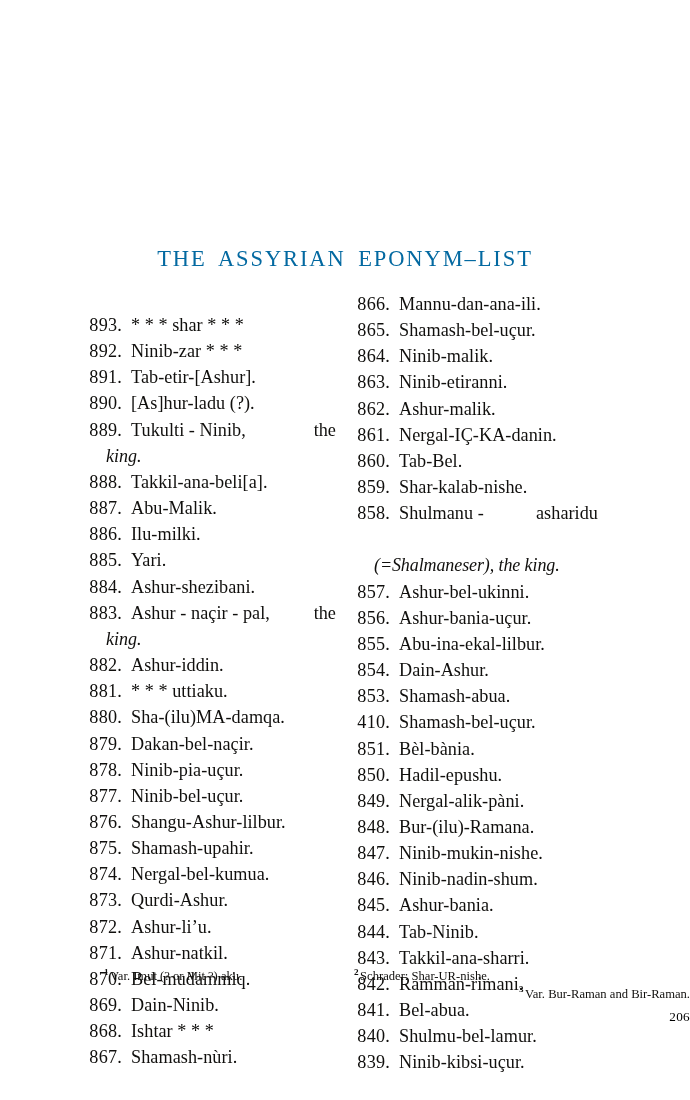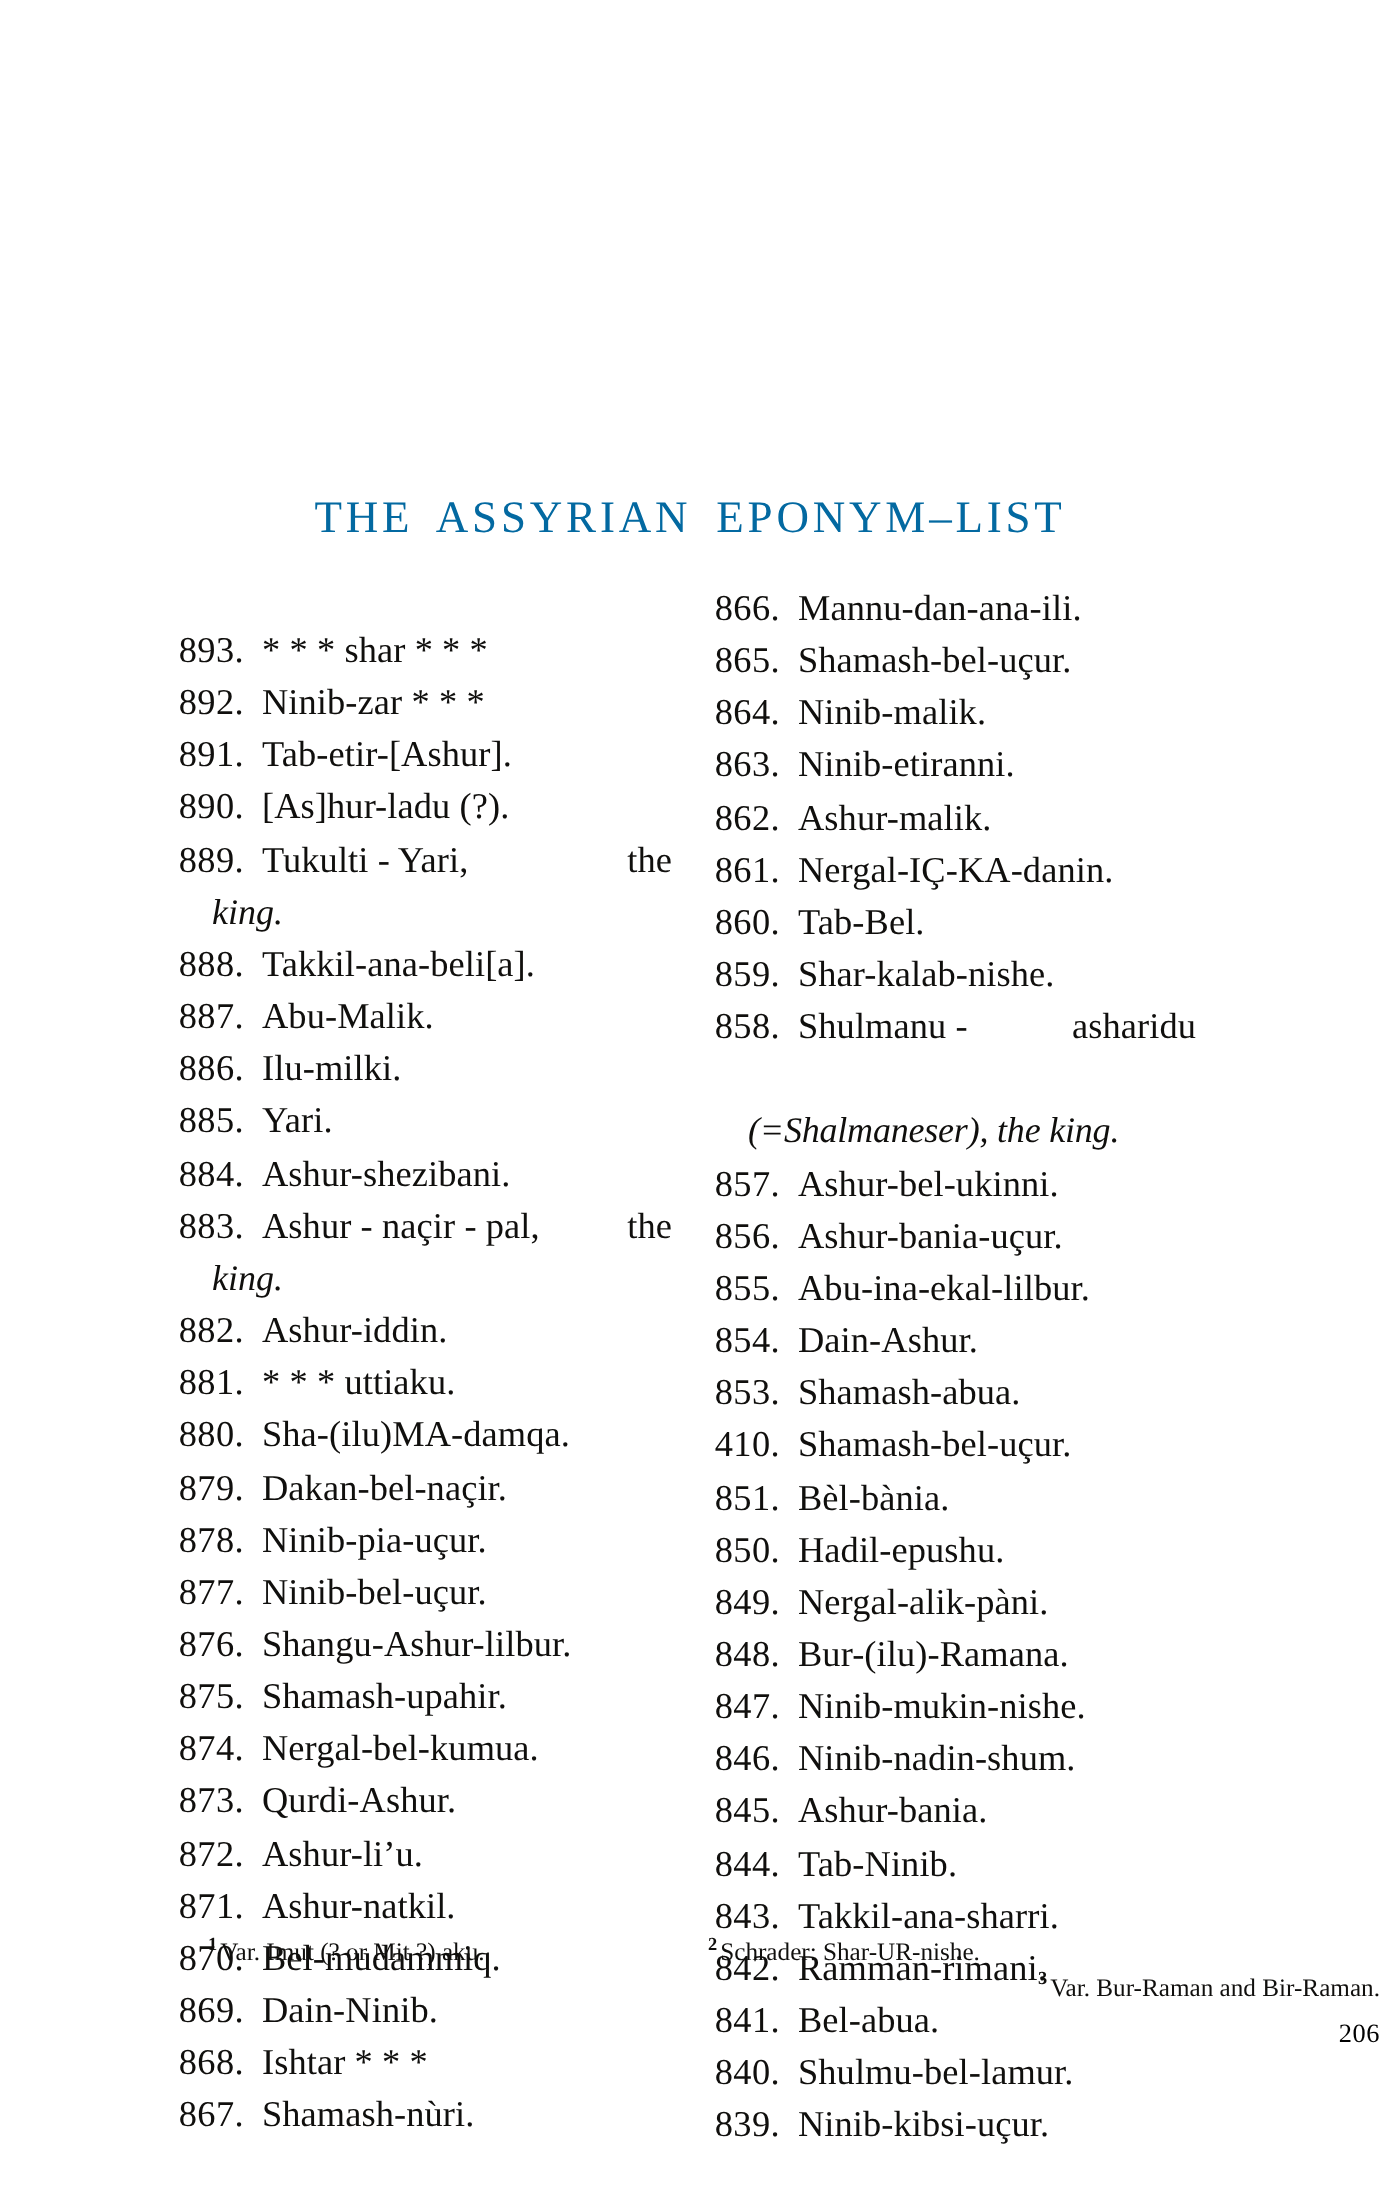--- a/index.html
+++ b/index.html
@@ -143,21 +143,21 @@
           <span class="num">891.</span>
           <span class="name">Tab-etir-[Ashur].</span>
         </div>
         <div class="entry">
           <span class="num">890.</span>
           <span class="name">[As]hur-ladu (?).</span>
         </div>
         <div class="entry">
           <span class="num">889.</span>
           <span class="name spread">
-            <span>Tukulti - Yari,</span>
+            <span>Tukulti - Ninib,</span>
             <span>the</span>
           </span>
         </div>
         <div class="cont">king.</div>
         <div class="entry">
           <span class="num">888.</span>
           <span class="name">Takkil-ana-beli[a].</span>
         </div>
         <div class="entry">
           <span class="num">887.</span>

